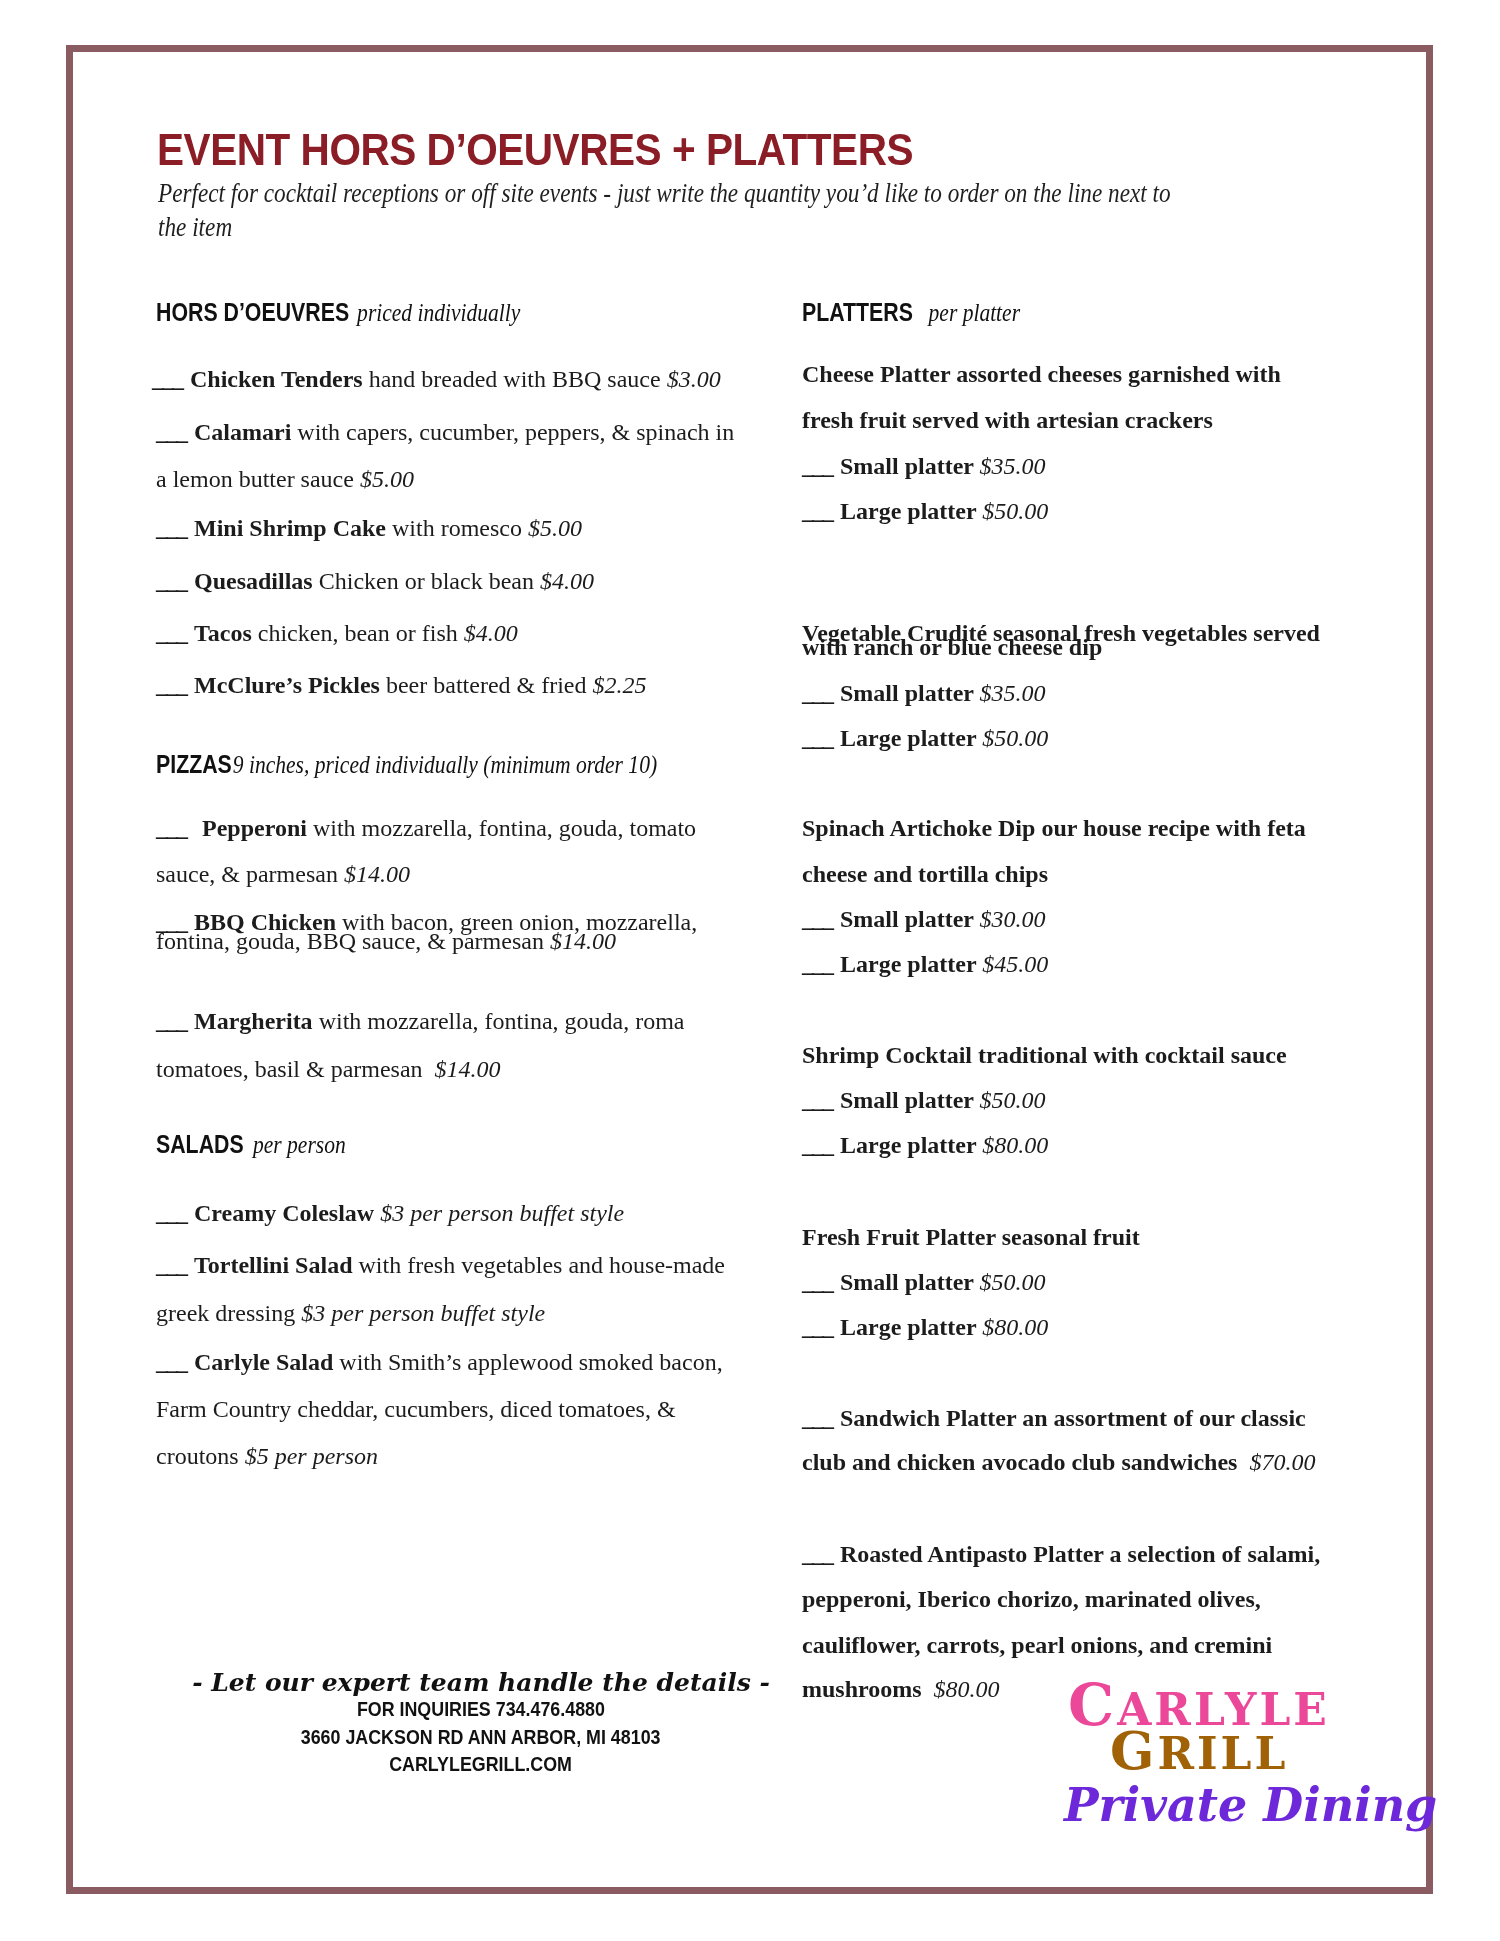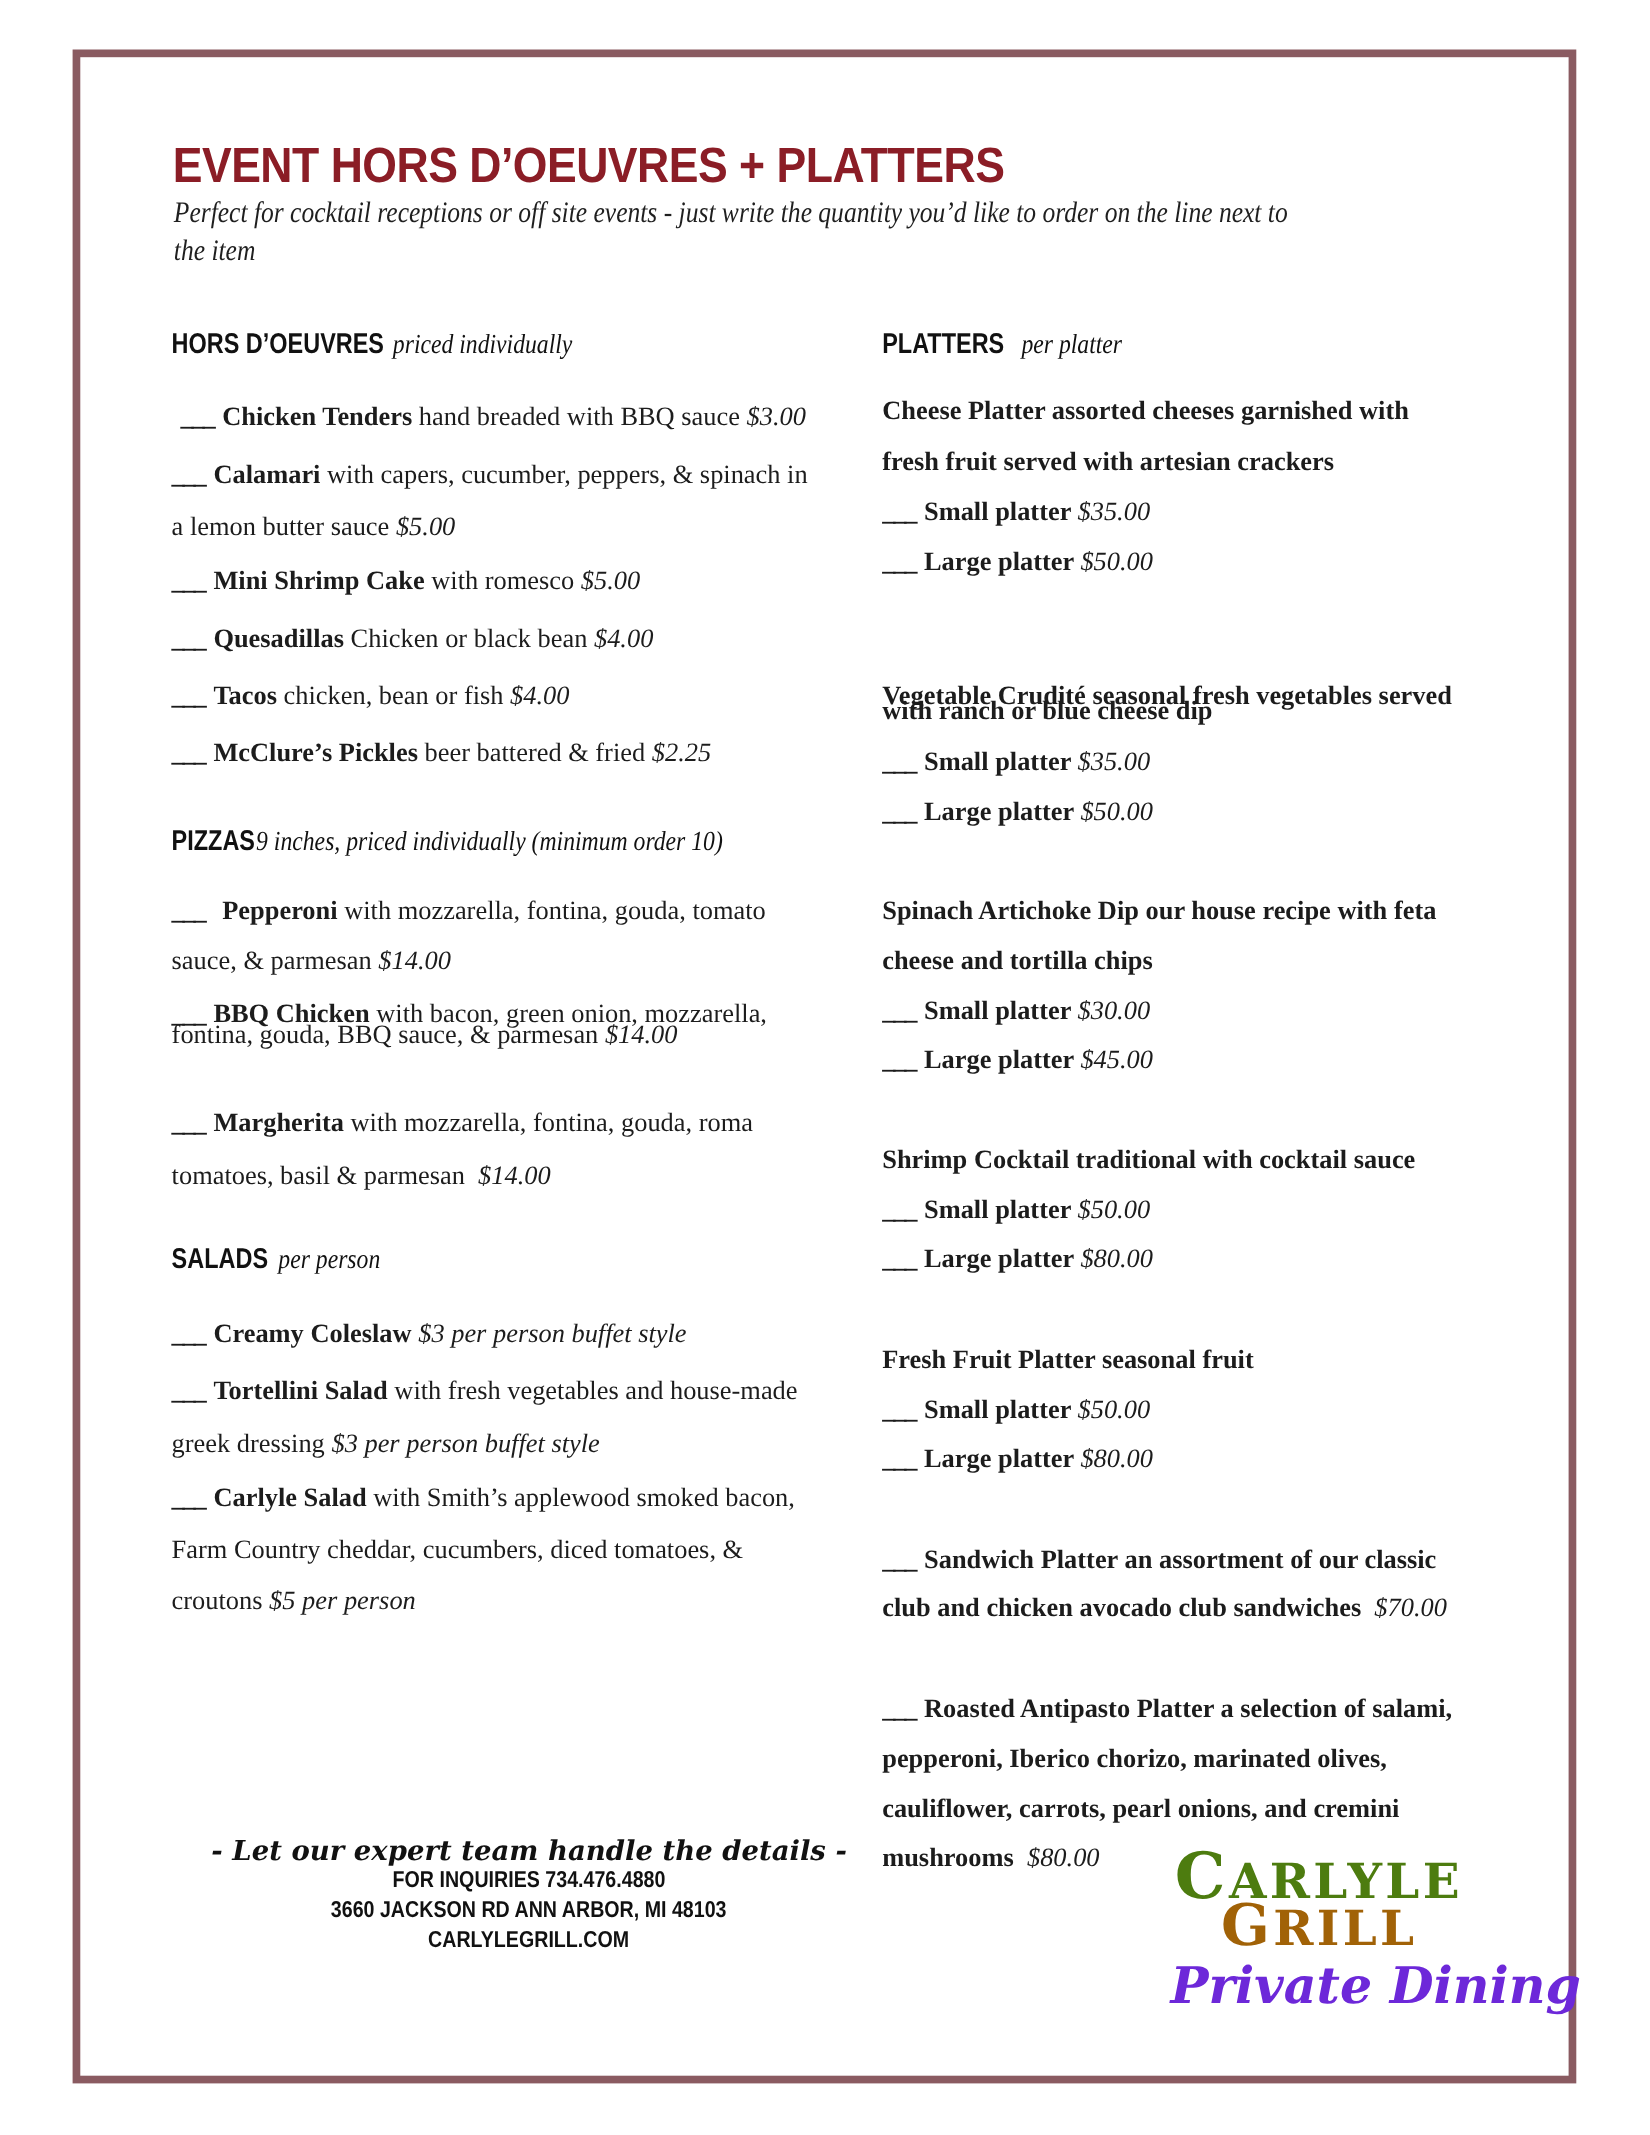--- a/index.html
+++ b/index.html
@@ -23,21 +23,21 @@
   .line i { font-style: italic; }
   .rline { font-size: 24px; line-height: 30px; font-weight: bold; color: #1c1c1c; }
   .rline i { font-weight: normal; font-style: italic; }
   .rline .blank { letter-spacing: -2px; margin-right: 8px; }
   .tagline { left: 0; width: 962px; text-align: center; font-family: "DejaVu Serif", serif;
              font-style: italic; font-weight: bold; font-size: 25px; color: #111; }
   .contact { left: 0; width: 962px; text-align: center; font-family: "Liberation Sans", "DejaVu Sans", sans-serif;
              font-weight: bold; font-size: 21px; color: #111; }
   .contact span { display: inline-block; transform: scaleX(0.85); }
   .logo1 { left: 1068px; top: 1671px; font-family: "DejaVu Serif", serif; font-weight: bold;
-           font-size: 52px; color: #4d7c0f; letter-spacing: 3px; }
+           font-size: 52px; color: #ec4899; letter-spacing: 3px; }
   .logo1 .big { font-size: 58px; }
   .logo1 .sm { font-size: 44px; }
   .logo2 { left: 1110px; top: 1720px; font-family: "DejaVu Serif", serif; font-weight: bold;
            font-size: 44px; color: #a16207; letter-spacing: 3px; }
   .logo2 .big { font-size: 52px; }
   .logo3 { left: 1064px; top: 1778px; font-family: "DejaVu Serif", serif; font-style: italic;
            font-weight: bold; font-size: 46px; color: #6d28d9; }
 </style>
 </head>
 <body>
@@ -45,21 +45,21 @@
 <div class="frame"></div>
 
 <div class="abs title">EVENT HORS D’OEUVRES + PLATTERS</div>
 <div class="abs subtitle" style="top:178px;">Perfect for cocktail receptions or off site events - just write the quantity you’d like to order on the line next to</div>
 <div class="abs subtitle" style="top:212px;">the item</div>
 
 <div class="abs sechead" style="left:156px; top:297px;">
   <span>HORS D’OEUVRES</span><span class="secsub">priced individually</span>
 </div>
 
-<div class="abs line" style="left:164px; top:364px;">
+<div class="abs line" style="left:152px; top:364px;">
   <span class="blank">___</span><b>Chicken Tenders</b><span> hand breaded with BBQ sauce </span><i>$3.00</i>
 </div>
 <div class="abs line" style="left:156px; top:417px;">
   <span class="blank">___</span><b>Calamari</b><span> with capers, cucumber, peppers, &amp; spinach in</span>
 </div>
 <div class="abs line" style="left:156px; top:464px;">
   <span>a lemon butter sauce </span><i>$5.00</i>
 </div>
 <div class="abs line" style="left:156px; top:513px;">
   <span class="blank">___</span><b>Mini Shrimp Cake</b><span> with romesco </span><i>$5.00</i>

